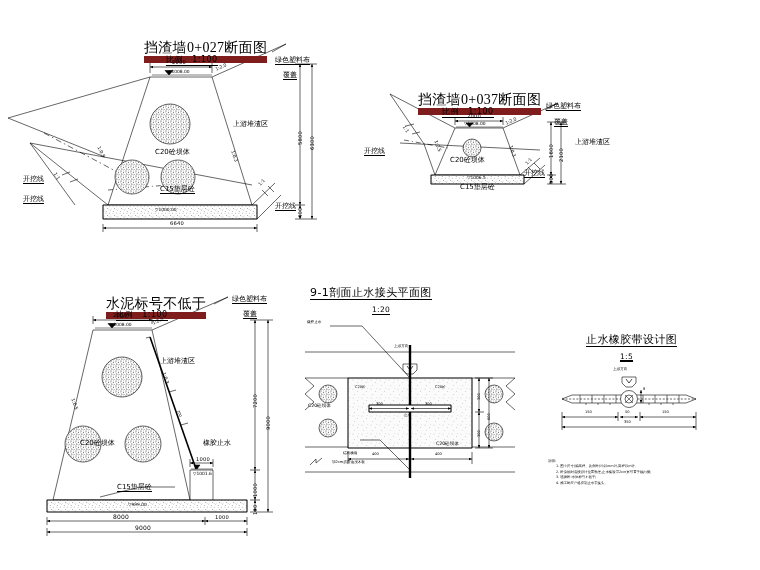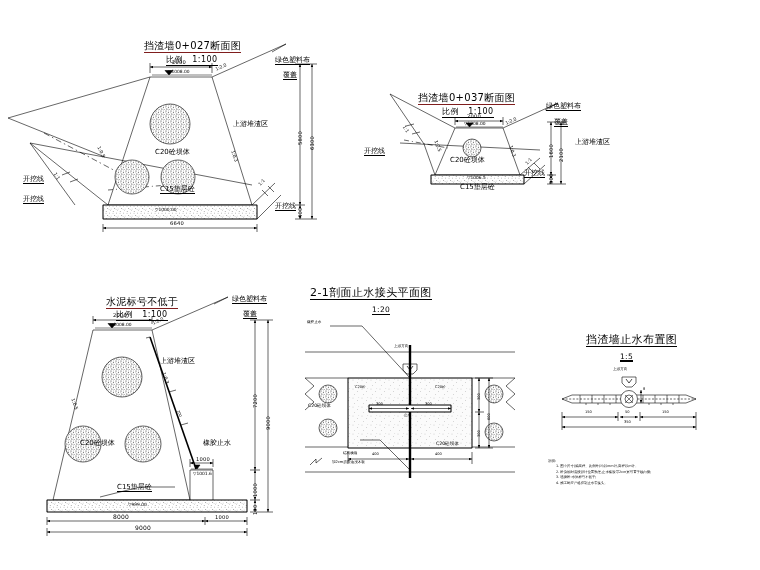--- a/index.html
+++ b/index.html
@@ -5,21 +5,21 @@
   html,body{margin:0;padding:0;background:#ffffff;}
   body{
     width:760px;height:570px;position:relative;overflow:hidden;
     font-family:"DejaVu Sans","Liberation Sans",sans-serif;
     color:#000;
   }
   .sheet{position:absolute;left:0;top:0;width:760px;height:570px;}
   svg{position:absolute;left:0;top:0;width:760px;height:570px;overflow:visible;}
 
   .lbl{position:absolute;white-space:nowrap;line-height:1;color:#000;}
-  .t-title{font-size:10px;letter-spacing:.3px;border-bottom:1px solid #7f1d1d;padding-bottom:1px;}
+  .t-title{font-size:14px;letter-spacing:.3px;border-bottom:7px solid #7f1d1d;padding-bottom:1px;font-family:Liberation Serif, serif;}
   .t-title2{font-size:11px;letter-spacing:.4px;border-bottom:1.2px solid #000;padding-bottom:1px;}
   .t-scale{font-size:8px;letter-spacing:.5px;border-bottom:1px solid #000;padding-bottom:1px;}
   .t-scale-pl{font-size:7.5px;letter-spacing:.3px;border-bottom:1px solid #000;padding-bottom:0px;text-align:center;}
   .t-mat{font-size:7px;}
   .t-mat-u{font-size:7px;border-bottom:1px solid #000;}
   .t-dim{font-size:5.2px;letter-spacing:.2px;}
   .t-dim6{font-size:6px;letter-spacing:.2px;}
   .t-small{font-size:4.6px;}
   .t-tiny{font-size:3.6px;}
   .t-elev{font-size:4.4px;}
@@ -407,42 +407,42 @@
 <div class="lbl t-dim" style="left:196px;top:457px;">1000</div>
 <div class="lbl t-dim6" style="left:113px;top:514px;">8000</div>
 <div class="lbl t-dim" style="left:215px;top:515px;">1000</div>
 <div class="lbl t-dim6" style="left:135px;top:525px;">9000</div>
 
 <div class="lbl t-dim rot90" style="left:253px;top:408px;">7200</div>
 <div class="lbl t-dim rot90" style="left:266px;top:430px;">9000</div>
 <div class="lbl t-dim rot90" style="left:253px;top:497px;">1000</div>
 <div class="lbl t-dim rot90" style="left:253px;top:515px;">100</div>
 
-<div class="lbl t-title2" style="left:310px;top:287px;">2-1剖面止水接头平面图</div>
+<div class="lbl t-title2" style="left:310px;top:287px;">9-1剖面止水接头平面图</div>
 <div class="lbl t-scale-pl" style="left:372px;top:306px;">1:20</div>
 
 <div class="lbl t-tiny" style="left:307px;top:321px;">橡胶止水</div>
 <div class="lbl t-tiny" style="left:394px;top:345px;">上游方向</div>
 <div class="lbl t-tiny" style="left:355px;top:386px;">C20砼</div>
 <div class="lbl t-tiny" style="left:435px;top:386px;">C20砼</div>
 <div class="lbl t-small" style="left:308px;top:404px;">C20砼坝体</div>
 <div class="lbl t-small" style="left:436px;top:442px;">C20砼坝体</div>
 <div class="lbl t-tiny" style="left:404px;top:414px;">止水</div>
 <div class="lbl t-tiny" style="left:343px;top:452px;">结构横缝</div>
 <div class="lbl t-tiny" style="left:332px;top:461px;">加2cm沥青油浸木板</div>
 
 <div class="lbl t-tiny" style="left:376px;top:403px;">300</div>
 <div class="lbl t-tiny" style="left:425px;top:403px;">300</div>
 <div class="lbl t-tiny" style="left:372px;top:453px;">400</div>
 <div class="lbl t-tiny" style="left:435px;top:453px;">400</div>
 <div class="lbl t-tiny rot90" style="left:478px;top:400px;">300</div>
 <div class="lbl t-tiny rot90" style="left:478px;top:437px;">300</div>
 <div class="lbl t-tiny rot90" style="left:488px;top:420px;">600</div>
 
-<div class="lbl t-title2" style="left:586px;top:334px;">挡渣墙止水布置图</div>
+<div class="lbl t-title2" style="left:586px;top:334px;">止水橡胶带设计图</div>
 <div class="lbl t-scale-pl" style="left:620px;top:353px;text-decoration:underline;">1:5</div>
 <div class="lbl t-tiny" style="left:613px;top:368px;">上游方向</div>
 <div class="lbl t-tiny" style="left:643px;top:388px;">8</div>
 <div class="lbl t-tiny" style="left:585px;top:411px;">150</div>
 <div class="lbl t-tiny" style="left:625px;top:411px;">50</div>
 <div class="lbl t-tiny" style="left:662px;top:411px;">150</div>
 <div class="lbl t-tiny" style="left:624px;top:421px;">350</div>
 
 <div class="notes" style="left:548px;top:459px;">
   <div>说明:</div>

